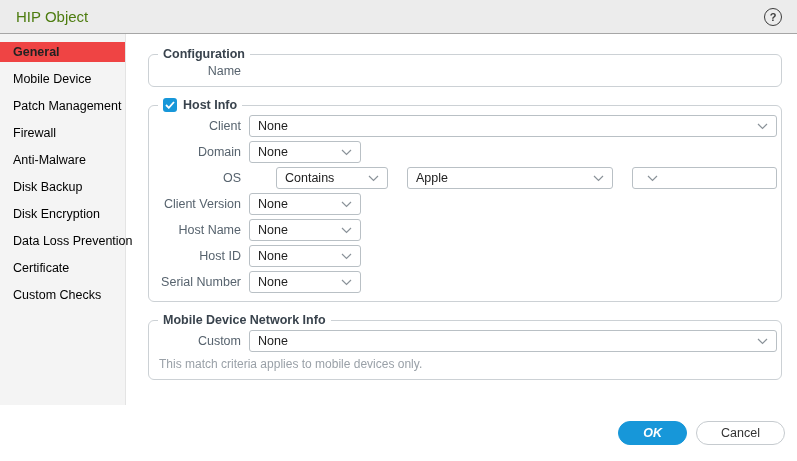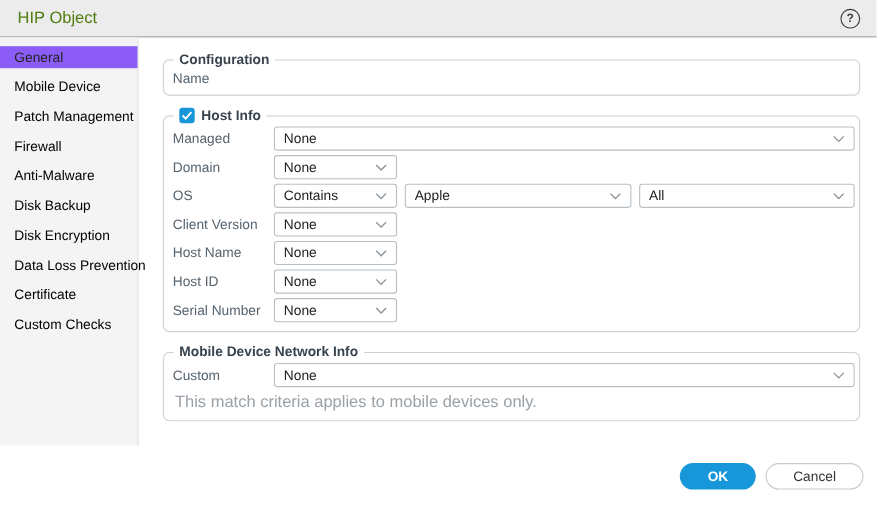--- a/index.html
+++ b/index.html
@@ -29,21 +29,21 @@
   .main { display: flex; height: 371px; }
   .sidebar {
     width: 126px; flex: none; background: #f4f4f4;
     border-right: 1px solid #e4e4e4; padding-top: 8px;
   }
   .side-item {
     height: 20px; margin-bottom: 7px;
     display: flex; align-items: center; padding-left: 13px;
     font-size: 12.5px; color: #000000; cursor: pointer; white-space: nowrap;
   }
-  .side-item.selected { background: #8b5cf6; font-weight: normal; color: #222; }
+  .side-item.selected { background: #ef4444; font-weight: bold; color: #222; }
 
   .content { flex: 1; padding: 13px 15px 0 22px; min-width: 0; }
 
   
   fieldset {
     border: 1px solid #ccd1d5; border-radius: 6px;
     margin: 0 0 11px 0; padding: 3px 4px 8px 8px;
   }
   legend {
     font-size: 12.5px; font-weight: bold; color: #39434d;
@@ -53,55 +53,55 @@
   .checkbox {
     width: 14px; height: 14px; border-radius: 3px;
     background: #1797d9; display: flex; align-items: center; justify-content: center;
     cursor: pointer; flex: none;
   }
 
   
   .row { display: flex; align-items: center; margin-bottom: 4px; }
   .row:last-child { margin-bottom: 0; }
   .flabel {
-    width: 84px; flex: none; margin-right: 8px;
+    width: 84px; flex: none; text-align: right; margin-right: 8px;
     font-size: 12.5px; color: #57636e; white-space: nowrap;
   }
   .text-input {
     height: 22px; border: 1px solid #b9c0c5; border-radius: 3px;
     font-size: 12.5px; color: #222; padding: 0 7px;
     font-family: inherit; flex: 1; min-width: 0; outline: none; background: #fff;
   }
   .text-input.focused { border: 2px solid #1b8fd6; padding: 0 6px; }
 
   .select {
     height: 22px; border: 1px solid #b9c0c5; border-radius: 3px;
     display: flex; align-items: center; padding: 0 8px;
     cursor: pointer; background: #fff; min-width: 0;
   }
   .select .select-value { flex: 1; font-size: 12.5px; color: #222; white-space: nowrap; overflow: hidden; }
   .select .chevron { flex: none; display: flex; align-items: center; margin-left: 6px; }
   .select-full { flex: 1; }
   .select-sm { width: 112px; flex: none; }
   .select-md { width: 206px; flex: none; }
-  .os-group { flex: 1; display: flex; gap: 7px; min-width: 0; }
-
-  .note { font-size: 15px; color: #9aa1a8; margin: 5px 0 0 2px; }
+  .os-group { flex: 1; display: flex; gap: 19px; min-width: 0; margin-left: 27px; }
+
+  .note { font-size: 12px; color: #9aa1a8; margin: 5px 0 0 2px; }
 
   
   .footer {
     height: 55px; background: #fff;
     display: flex; align-items: center; justify-content: flex-end;
     gap: 9px; padding-right: 12px;
   }
   .btn {
     height: 24px; border-radius: 13px; font-size: 12.5px;
     font-family: inherit; cursor: pointer; padding: 0 24px;
   }
-  .btn-primary { background: #1797d9; border: 1px solid #1797d9; color: #fff; font-weight: bold; }
+  .btn-primary { background: #1797d9; border: 1px solid #1797d9; color: #fff; font-weight: bold; font-style: italic; }
   .btn-secondary { background: #fff; border: 1px solid #c6cbcf; color: #333; }
 </style>
 </head>
 <body>
 
 <div class="titlebar">
   <span class="title">HIP Object</span>
   <span class="help-icon">?</span>
 </div>
 
@@ -135,21 +135,21 @@
           <span class="checkbox">
             <svg width="10" height="8" viewBox="0 0 10 8">
               <polyline points="1,4 3.8,6.8 9,1" fill="none" stroke="#ffffff" stroke-width="1.8"></polyline>
             </svg>
           </span>
           <span>Host Info</span>
         </span>
       </legend>
 
       <div class="row">
-        <span class="flabel">Managed</span>
+        <span class="flabel">Client</span>
         <div class="select select-full">
           <span class="select-value">None</span>
           <span class="chevron">
             <svg width="11" height="7" viewBox="0 0 11 7">
                 <polyline points="1,1 5.5,5.5 10,1" fill="none" stroke="#8a9299" stroke-width="1.2"></polyline>
               </svg>
           </span>
         </div>
       </div>
 
@@ -178,21 +178,20 @@
           </div>
           <div class="select select-md">
             <span class="select-value">Apple</span>
             <span class="chevron">
               <svg width="11" height="7" viewBox="0 0 11 7">
                   <polyline points="1,1 5.5,5.5 10,1" fill="none" stroke="#8a9299" stroke-width="1.2"></polyline>
                 </svg>
             </span>
           </div>
           <div class="select select-full">
-            <span class="select-value">All</span>
             <span class="chevron">
               <svg width="11" height="7" viewBox="0 0 11 7">
                   <polyline points="1,1 5.5,5.5 10,1" fill="none" stroke="#8a9299" stroke-width="1.2"></polyline>
                 </svg>
             </span>
           </div>
         </div>
       </div>
 
       <div class="row">

